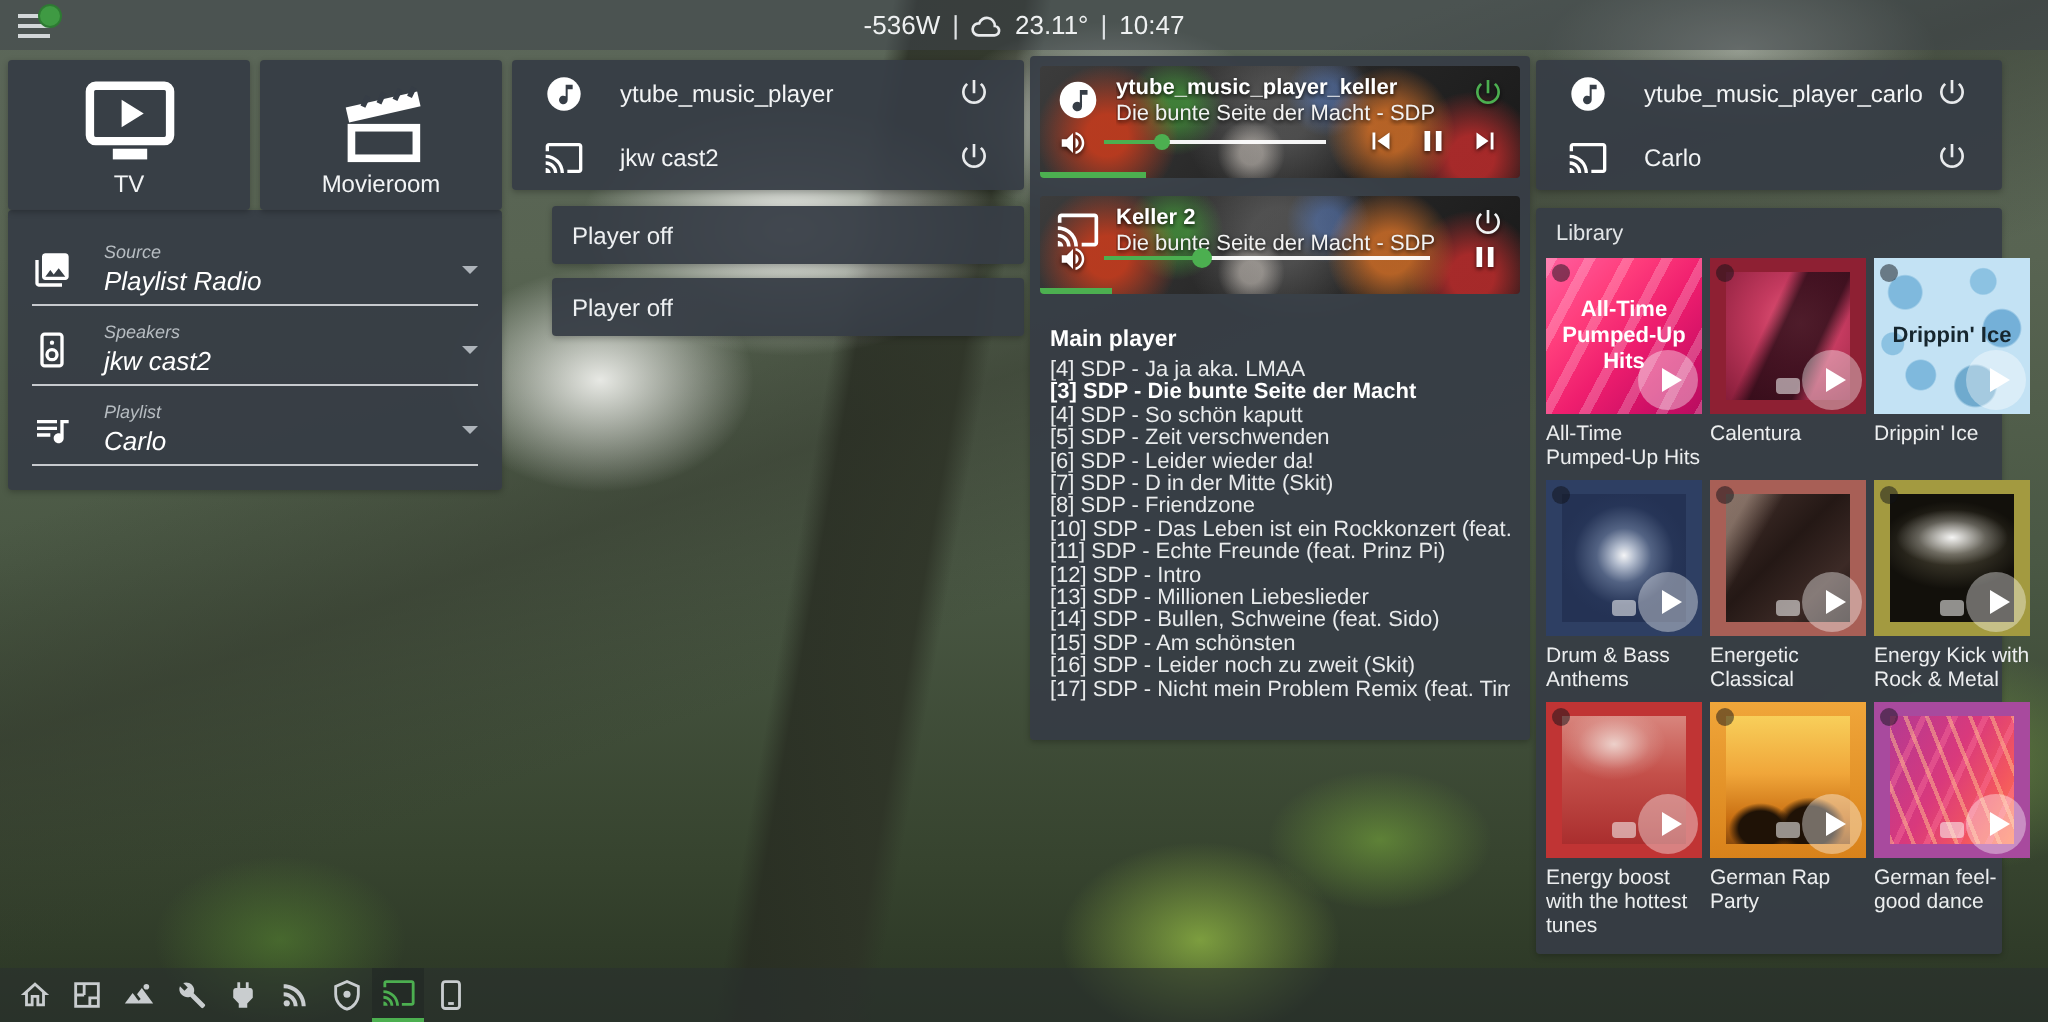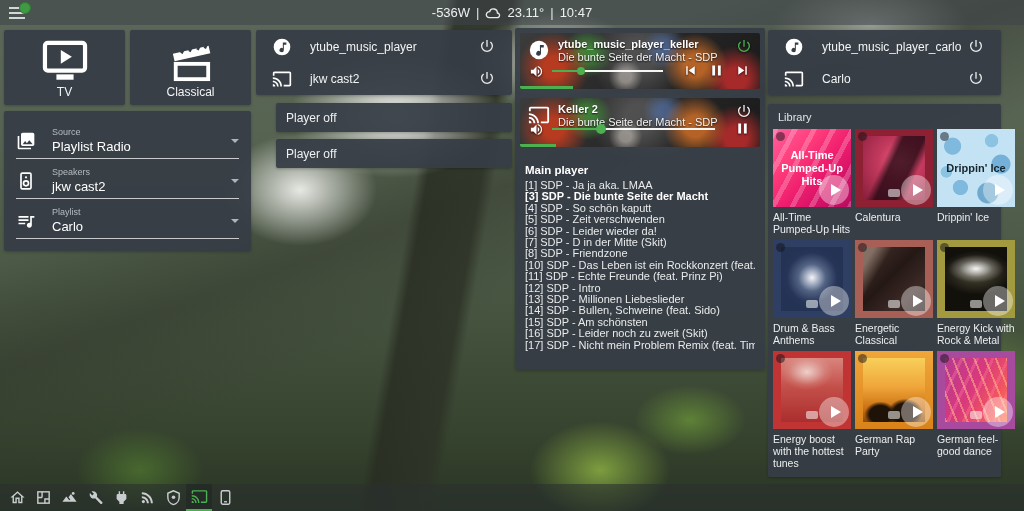--- a/index.html
+++ b/index.html
@@ -31,21 +31,21 @@
   .sep{color:#dfe2e4;}
   
   .panel{background:rgba(54,61,69,0.94);border-radius:2px;box-shadow:0 1px 3px rgba(0,0,0,0.25);}
   
   .col1{position:absolute;left:4px;top:30px;width:247px;}
   .tiles{display:flex;gap:5px;height:75px;}
   .tile{flex:1;background:rgba(54,61,69,0.94);border-radius:2px;display:flex;flex-direction:column;
     align-items:center;justify-content:flex-end;padding-bottom:6px;cursor:pointer;}
   .tile svg{width:46px;height:42px;margin-bottom:3px;color:#fff;}
   .tile-label{font-size:12px;color:#f2f4f5;}
-  .form-panel{margin-top:6px;padding:8px 12px 12px 12px;}
+  .form-panel{margin-top:0;padding:8px 12px 12px 12px;font-style:italic;}
   .form-row{display:flex;align-items:center;padding:5px 0 4px 0;
     border-bottom:1px solid rgba(235,238,240,0.8);margin-top:3px;cursor:pointer;}
   .f-icon{width:20px;height:20px;margin-right:16px;color:#fff;flex:none;}
   .f-icon svg{width:20px;height:20px;}
   .f-main{flex:1;min-width:0;}
   .f-caption{font-size:9px;color:#b6bcc1;margin-bottom:2px;}
   .f-value{font-size:13px;color:#fff;}
   .caret{width:0;height:0;border-left:4px solid transparent;border-right:4px solid transparent;
     border-top:4px solid #aeb4ba;margin-left:6px;}
   
@@ -199,21 +199,21 @@
           <rect x="7.5" y="18" width="9" height="2.8" fill="currentColor"></rect>
         </svg>
         <div class="tile-label">TV</div>
       </div>
       <div class="tile panel">
         <svg viewBox="0 0 24 22">
           <path fill="currentColor" d="M2.5 7.2L21.2 3l.9 3.9L3.4 11.1z"></path>
           <path d="M7 7l1.3-2.8M11.2 6.1l1.3-2.8M15.4 5.2l1.3-2.8M19.2 4.4l1.2-2.5" stroke="#363d46" stroke-width="1.4" fill="none"></path>
           <rect x="4" y="12.5" width="17" height="8" fill="none" stroke="currentColor" stroke-width="2"></rect>
         </svg>
-        <div class="tile-label">Classical</div>
+        <div class="tile-label">Movieroom</div>
       </div>
     </div>
 
     <div class="panel form-panel">
       <div class="form-row">
         <span class="f-icon">
           <svg viewBox="0 0 24 24" fill="currentColor">
               <path d="M22 16V4c0-1.1-.9-2-2-2H8c-1.1 0-2 .9-2 2v12c0 1.1.9 2 2 2h12c1.1 0 2-.9 2-2zm-11-4l2.03 2.71L16 11l4 5H8l3-4zM2 6v14c0 1.1.9 2 2 2h14v-2H4V6H2z"></path>
             </svg>
         </span>
@@ -370,21 +370,21 @@
               <path d="M6 19h4V5H6v14zm8-14v14h4V5h-4z"></path>
             </svg>
         </button>
       </div>
       <div class="pc-progress" id="prog-1" style="width: 15%;"></div>
     </div>
 
     <div class="queue">
       <div class="queue-title">Main player</div>
       <ul id="queue-list">
-          <li>[1] SDP - Ja ja aka. LMAA</li>
+          <li>[4] SDP - Ja ja aka. LMAA</li>
           <li class="current">[3] SDP - Die bunte Seite der Macht</li>
           <li>[4] SDP - So schön kaputt</li>
           <li>[5] SDP - Zeit verschwenden</li>
           <li>[6] SDP - Leider wieder da!</li>
           <li>[7] SDP - D in der Mitte (Skit)</li>
           <li>[8] SDP - Friendzone</li>
           <li>[10] SDP - Das Leben ist ein Rockkonzert (feat. Swiss)</li>
           <li>[11] SDP - Echte Freunde (feat. Prinz Pi)</li>
           <li>[12] SDP - Intro</li>
           <li>[13] SDP - Millionen Liebeslieder</li>

